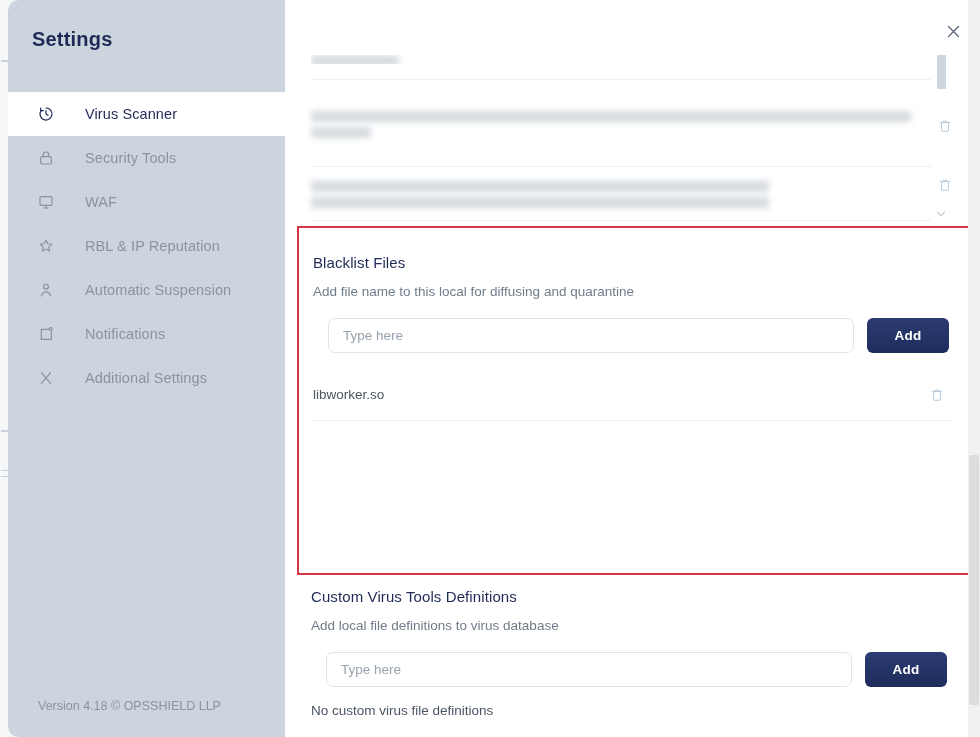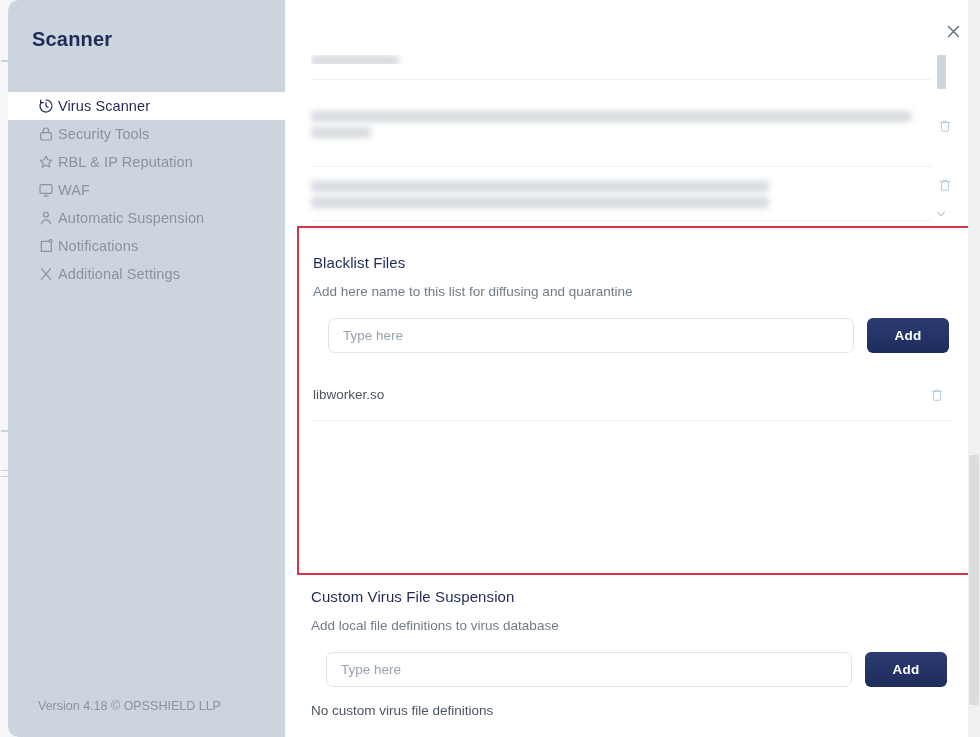--- a/index.html
+++ b/index.html
@@ -55,23 +55,23 @@
     letter-spacing: .2px;
   }
   .nav {
     position: absolute;
     left: 0; top: 92px;
     width: 277px;
   }
   .nav-item {
     position: relative;
     display: flex; align-items: center;
-    height: 28px;
+    height: 44px;
     padding-left: 29px;
-    gap: 4px;
+    gap: 31px;
     cursor: pointer;
   }
   .nav-item.active { background: #ffffff; }
   .nav-label {
     font-size: 14.5px;
     color: #8b949e;
     letter-spacing: .1px;
   }
   .nav-item.active .nav-label { color: #1f2a56; font-weight: 500; }
   .nav-ico {
@@ -273,21 +273,21 @@
   <div class="page-behind">
     <div class="page-behind-mark" style="top:60px"></div>
     <div class="page-behind-mark" style="top:430px"></div>
     <div class="page-behind-mark" style="top:470px;height:1px"></div>
     <div class="page-behind-mark" style="top:476px;height:1px"></div>
   </div>
 
   <div class="modal">
 
     <div class="sidebar">
-      <div class="sidebar-title">Scanner</div>
+      <div class="sidebar-title">Settings</div>
 
       <div class="nav">
 
         <div class="nav-item active">
           <span class="nav-ico">
             <svg width="16" height="16" viewBox="0 0 24 24" fill="none" stroke="currentColor" stroke-width="1.8" stroke-linecap="round">
               <path d="M12 3a9 9 0 1 1-7.5 4"></path>
                 <path d="M4 3v4h4"></path>
                 <path d="M12 7v5l3 2"></path>
             </svg>
@@ -300,36 +300,36 @@
             <svg width="16" height="16" viewBox="0 0 24 24" fill="none" stroke="currentColor" stroke-width="1.8" stroke-linecap="round">
               <rect x="4" y="10" width="16" height="11" rx="2"></rect>
                 <path d="M8 10V7a4 4 0 0 1 8 0v3"></path>
             </svg>
           </span>
           <span class="nav-label">Security Tools</span>
         </div>
 
         <div class="nav-item">
           <span class="nav-ico">
-            <svg width="16" height="16" viewBox="0 0 24 24" fill="none" stroke="currentColor" stroke-width="1.8" stroke-linejoin="round">
-              <path d="M12 3l2.6 5.6 6.1.8-4.5 4.2 1.2 6-5.4-3-5.4 3 1.2-6L3.3 9.4l6.1-.8z"></path>
-            </svg>
-          </span>
-          <span class="nav-label">RBL &amp; IP Reputation</span>
-        </div>
-
-        <div class="nav-item">
-          <span class="nav-ico">
             <svg width="16" height="16" viewBox="0 0 24 24" fill="none" stroke="currentColor" stroke-width="1.8" stroke-linecap="round">
               <rect x="3" y="4" width="18" height="13" rx="2"></rect>
                 <path d="M9 21h6"></path>
                 <path d="M12 17v4"></path>
             </svg>
           </span>
           <span class="nav-label">WAF</span>
+        </div>
+
+        <div class="nav-item">
+          <span class="nav-ico">
+            <svg width="16" height="16" viewBox="0 0 24 24" fill="none" stroke="currentColor" stroke-width="1.8" stroke-linejoin="round">
+              <path d="M12 3l2.6 5.6 6.1.8-4.5 4.2 1.2 6-5.4-3-5.4 3 1.2-6L3.3 9.4l6.1-.8z"></path>
+            </svg>
+          </span>
+          <span class="nav-label">RBL &amp; IP Reputation</span>
         </div>
 
         <div class="nav-item">
           <span class="nav-ico">
             <svg width="16" height="16" viewBox="0 0 24 24" fill="none" stroke="currentColor" stroke-width="1.8" stroke-linecap="round">
               <circle cx="12" cy="7" r="3.6"></circle>
                 <path d="M5 21c1.5-4.2 4-6.2 7-6.2s5.5 2 7 6.2"></path>
             </svg>
           </span>
           <span class="nav-label">Automatic Suspension</span>
@@ -414,21 +414,21 @@
             <svg width="14" height="14" viewBox="0 0 24 24" fill="none" stroke="currentColor" stroke-width="2" stroke-linecap="round">
                 <path d="M6 9l6 6 6-6"></path>
               </svg>
           </div>
         </div>
       </div>
 
       <div class="highlight-box">
         <div class="section" style="padding:26px 26px 0 14px">
           <div class="section-title">Blacklist Files</div>
-          <div class="section-sub">Add here name to this list for diffusing and quarantine</div>
+          <div class="section-sub">Add file name to this local for diffusing and quarantine</div>
 
           <div class="add-row">
             <input class="type-input" type="text" placeholder="Type here" style="">
             <button class="add-btn">Add</button>
           </div>
 
           <div class="file-list">
             <div class="file-item">
               <span>libworker.so</span>
               <span class="row-trash">
@@ -437,21 +437,21 @@
                     <path d="M9 6V4h6v2"></path>
                     <rect x="6" y="6" width="12" height="15" rx="1.6"></rect>
                 </svg>
               </span>
             </div>
           </div>
         </div>
       </div>
 
       <div class="section" style="position:absolute; left:26px; top:533px; width:640px;">
-        <div class="section-title">Custom Virus File Suspension</div>
+        <div class="section-title">Custom Virus Tools Definitions</div>
         <div class="section-sub">Add local file definitions to virus database</div>
 
         <div class="add-row">
           <input class="type-input" type="text" placeholder="Type here" style="">
           <button class="add-btn">Add</button>
         </div>
 
         <div class="empty-note">No custom virus file definitions</div>
       </div>
 

